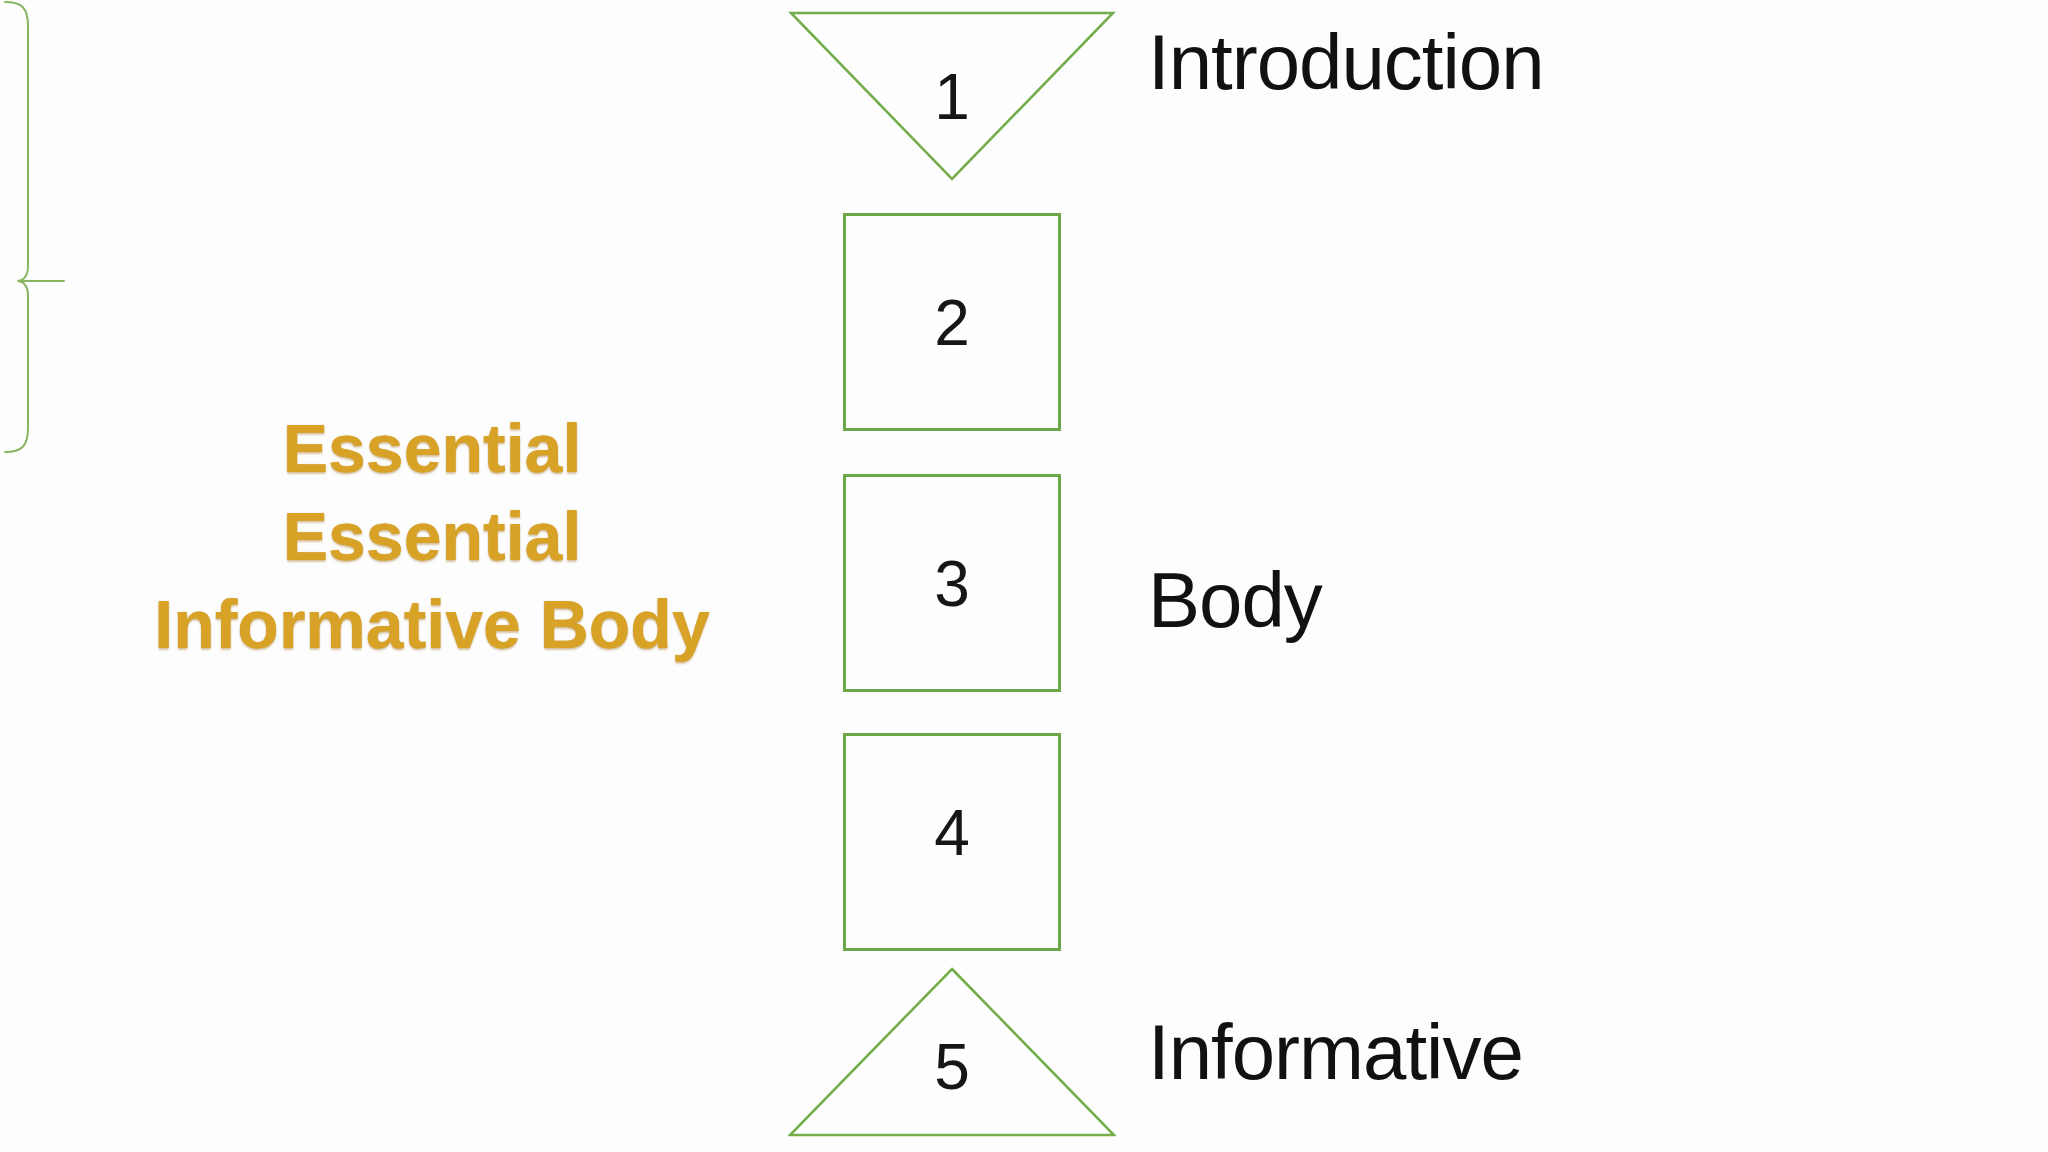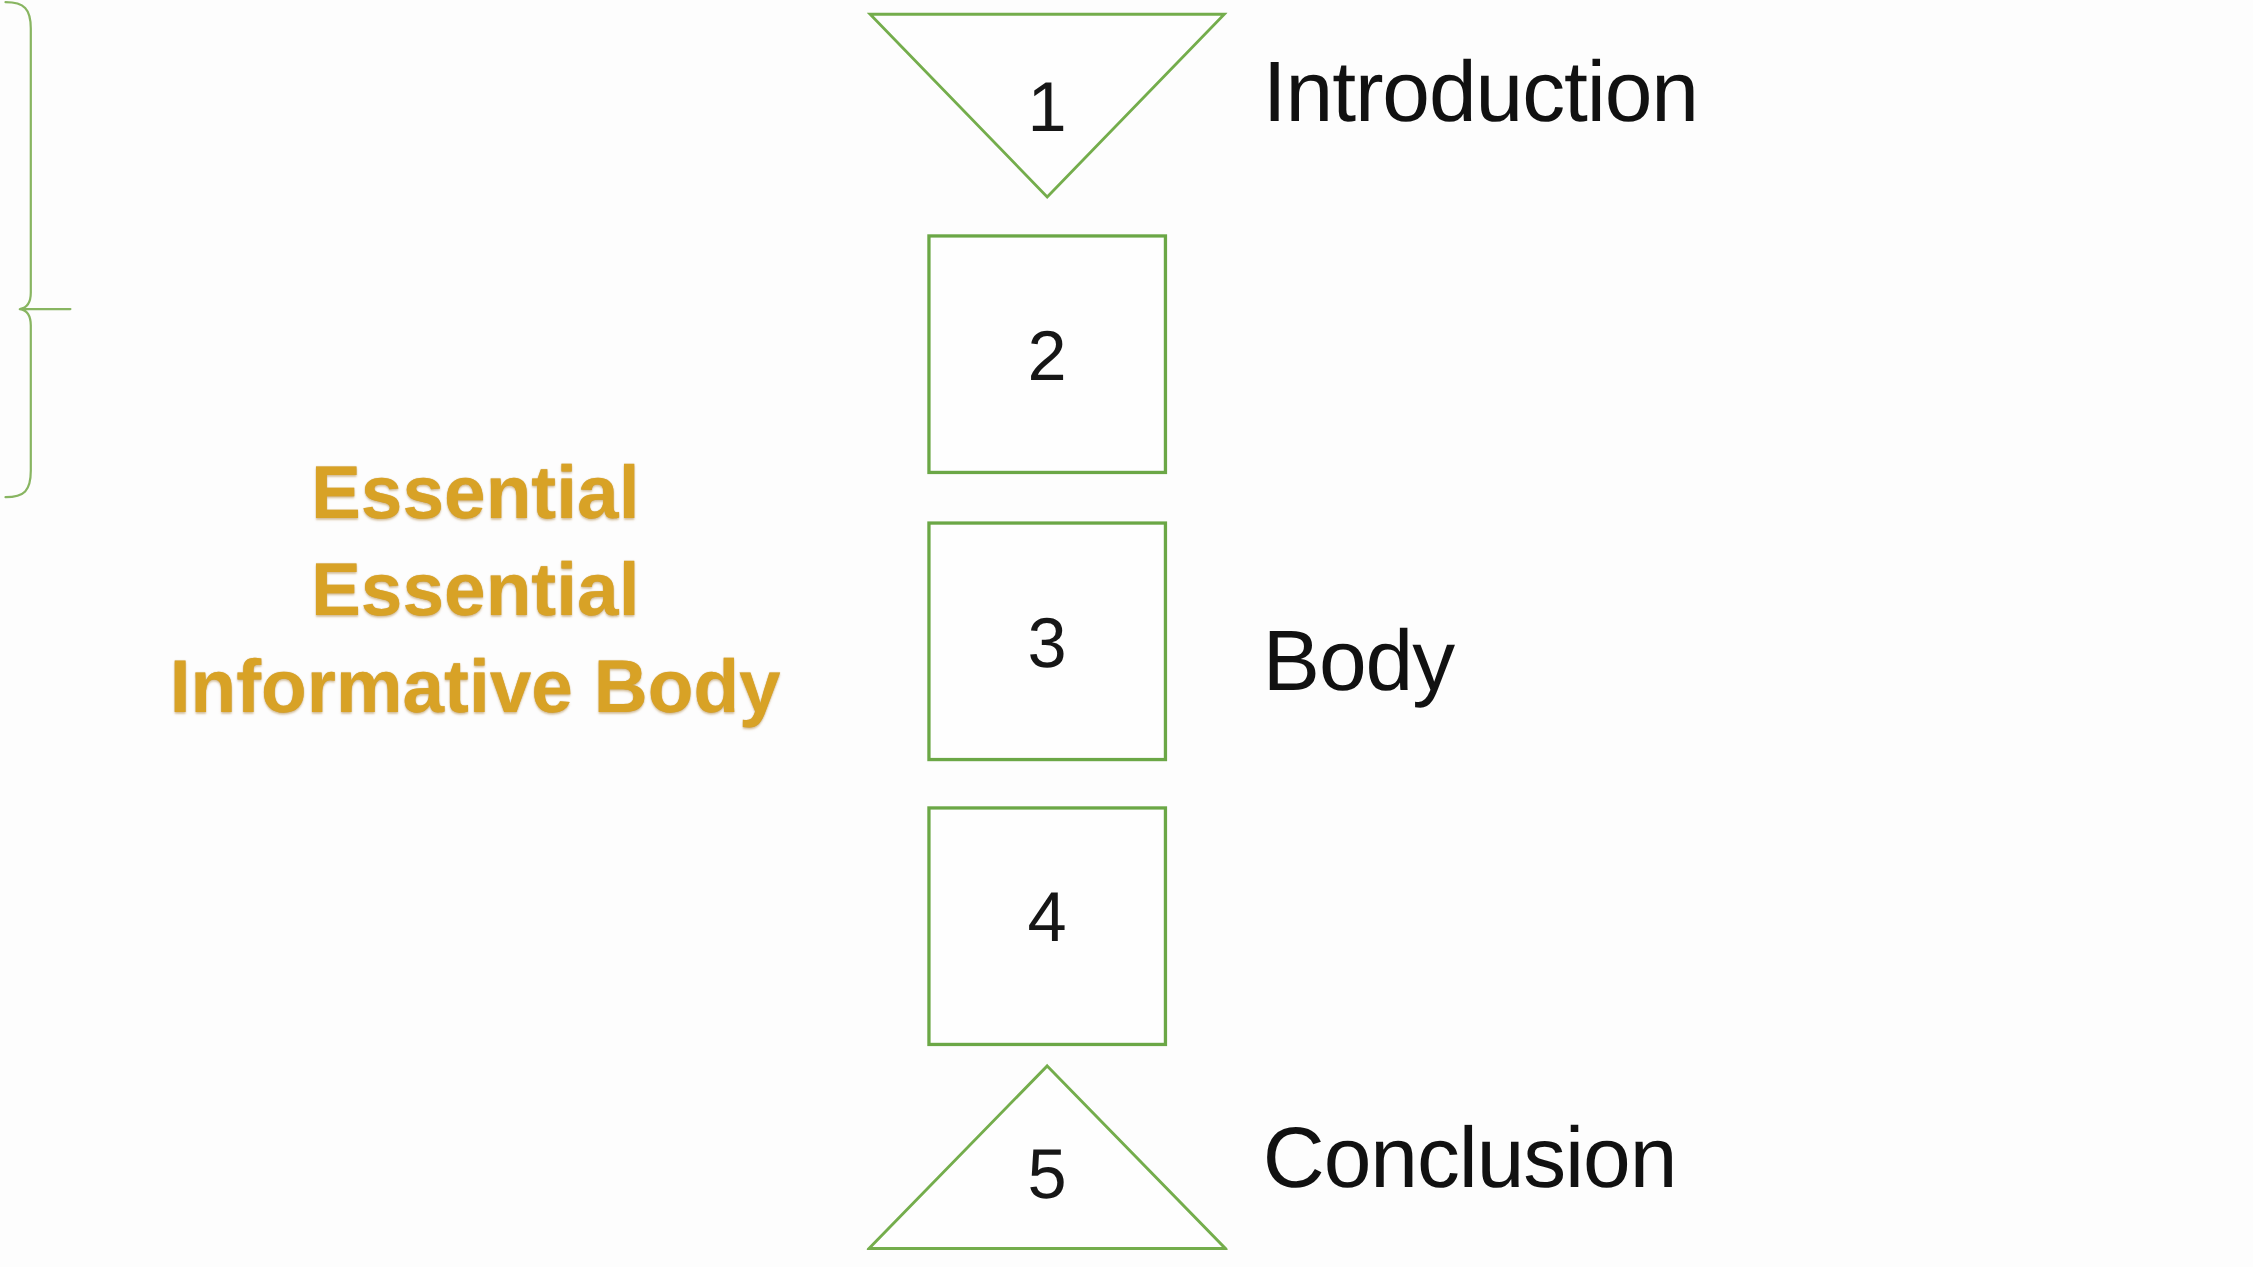--- a/index.html
+++ b/index.html
@@ -75,21 +75,21 @@
   
   .label {
     position: absolute;
     left: 1148px;
     font-size: 78px;
     line-height: 100px;
     color: var(--label-text, #111111);
     letter-spacing: -1px;
     white-space: nowrap;
   }
-  .lbl-intro { top: 33px; text-align: center; }
+  .lbl-intro { top: 12px; text-align: center; }
   .lbl-body { top: 523px; margin-top: 27px; }
   .lbl-concl { top: 1002px; }
 </style>
 </head>
 <body>
 
 <div class="canvas">
 
   
   <div class="title">
@@ -121,15 +121,15 @@
   
   <div class="num n1">1</div>
   <div class="num n2">2</div>
   <div class="num n3">3</div>
   <div class="num n4">4</div>
   <div class="num n5">5</div>
 
   
   <div class="label lbl-intro">Introduction</div>
   <div class="label lbl-body">Body</div>
-  <div class="label lbl-concl">Conclusion</div>
+  <div class="label lbl-concl">Informative</div>
 
 </div>
 
 </body></html>

